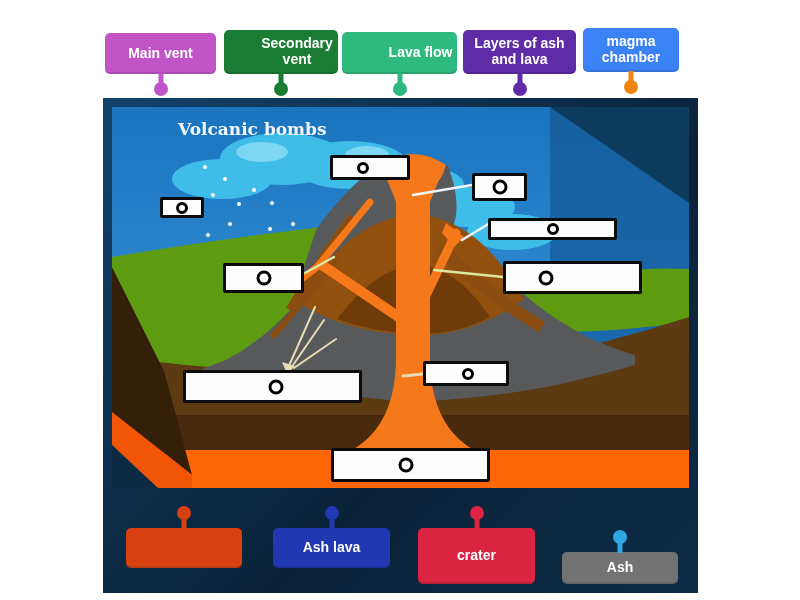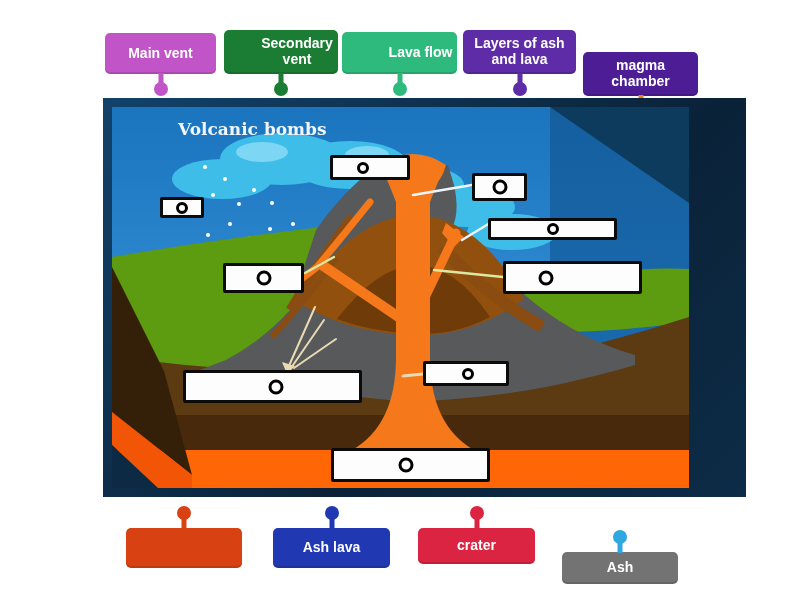--- a/index.html
+++ b/index.html
@@ -1,20 +1,20 @@
 <!DOCTYPE html>
 <html><head>
 <meta charset="utf-8">
 <style>
   html,body{margin:0;padding:0;}
   .page{position:relative;width:800px;height:600px;background:#ffffff;overflow:hidden;
         font-family:"Liberation Sans", sans-serif;}
   
-  .scene{position:absolute;left:103px;top:98px;width:595px;height:399px;
-         background:linear-gradient(135deg,#12426a 0%,#0a2238 60%,#0d2c47 100%);padding-left:48px;}
+  .scene{position:absolute;left:103px;top:98px;width:595px;height:495px;
+         background:linear-gradient(135deg,#12426a 0%,#0a2238 60%,#0d2c47 100%);}
   .scene-inner{position:absolute;left:9px;top:9px;width:577px;height:381px;overflow:hidden;background:#2a8ed9;}
   .scene-inner svg{position:absolute;left:0;top:0;}
   
   .answer-box{position:absolute;background:#fdfdfd;border:3px solid #0b0b0b;border-radius:2px;
               box-sizing:border-box;display:block;}
   .drop-circle{position:absolute;top:50%;transform:translate(-50%,-50%);
                border:3px solid #000;border-radius:50%;background:#fff;box-sizing:border-box;}
   
   .chip{position:absolute;border-radius:5px;color:#fff;font-weight:bold;font-size:14px;line-height:1.12;
         display:flex;align-items:center;justify-content:center;text-align:center;
@@ -56,21 +56,21 @@
           <span class="dot" style="background: rgb(46, 186, 125);"></span>
         </span>
       </div>
       <div class="chip" style="left: 463px; top: 30px; width: 113px; height: 44px; background: rgb(94, 44, 166);">
         <span>Layers of ash and lava</span>
         <span class="pin pin-below">
           <span class="stem" style="background: rgb(94, 44, 166);"></span>
           <span class="dot" style="background: rgb(94, 44, 166);"></span>
         </span>
       </div>
-      <div class="chip" style="left: 583px; top: 28px; width: 115px; height: 44px; background: #4c1d95; margin-top: 24px;">
+      <div class="chip" style="left: 583px; top: 28px; width: 96px; height: 44px; background: #3b82f6;">
         <span>magma chamber</span>
         <span class="pin pin-below">
           <span class="stem" style="background: rgb(239, 132, 16);"></span>
           <span class="dot" style="background: rgb(239, 132, 16);"></span>
         </span>
       </div>
     </div>
 
   <div class="scene">
     <div class="scene-inner">
@@ -214,21 +214,21 @@
           <span class="dot" style="background: rgb(216, 65, 18);"></span>
         </span>
       </div>
       <div class="chip" style="left: 273px; top: 528px; width: 117px; height: 40px; background: rgb(32, 56, 178);">
         <span>Ash lava</span>
         <span class="pin pin-above">
           <span class="stem" style="background: rgb(32, 56, 178);"></span>
           <span class="dot" style="background: rgb(32, 56, 178);"></span>
         </span>
       </div>
-      <div class="chip" style="left: 418px; top: 528px; width: 117px; height: 36px; background: rgb(218, 36, 66);">
+      <div class="chip" style="left: 418px; top: 528px; width: 117px; height: 56px; background: rgb(218, 36, 66);">
         <span>crater</span>
         <span class="pin pin-above">
           <span class="stem" style="background: rgb(218, 36, 66);"></span>
           <span class="dot" style="background: rgb(218, 36, 66);"></span>
         </span>
       </div>
       <div class="chip" style="left: 562px; top: 552px; width: 116px; height: 32px; background: #737373;">
         <span>Ash</span>
         <span class="pin pin-above">
           <span class="stem" style="background: rgb(47, 168, 225);"></span>

